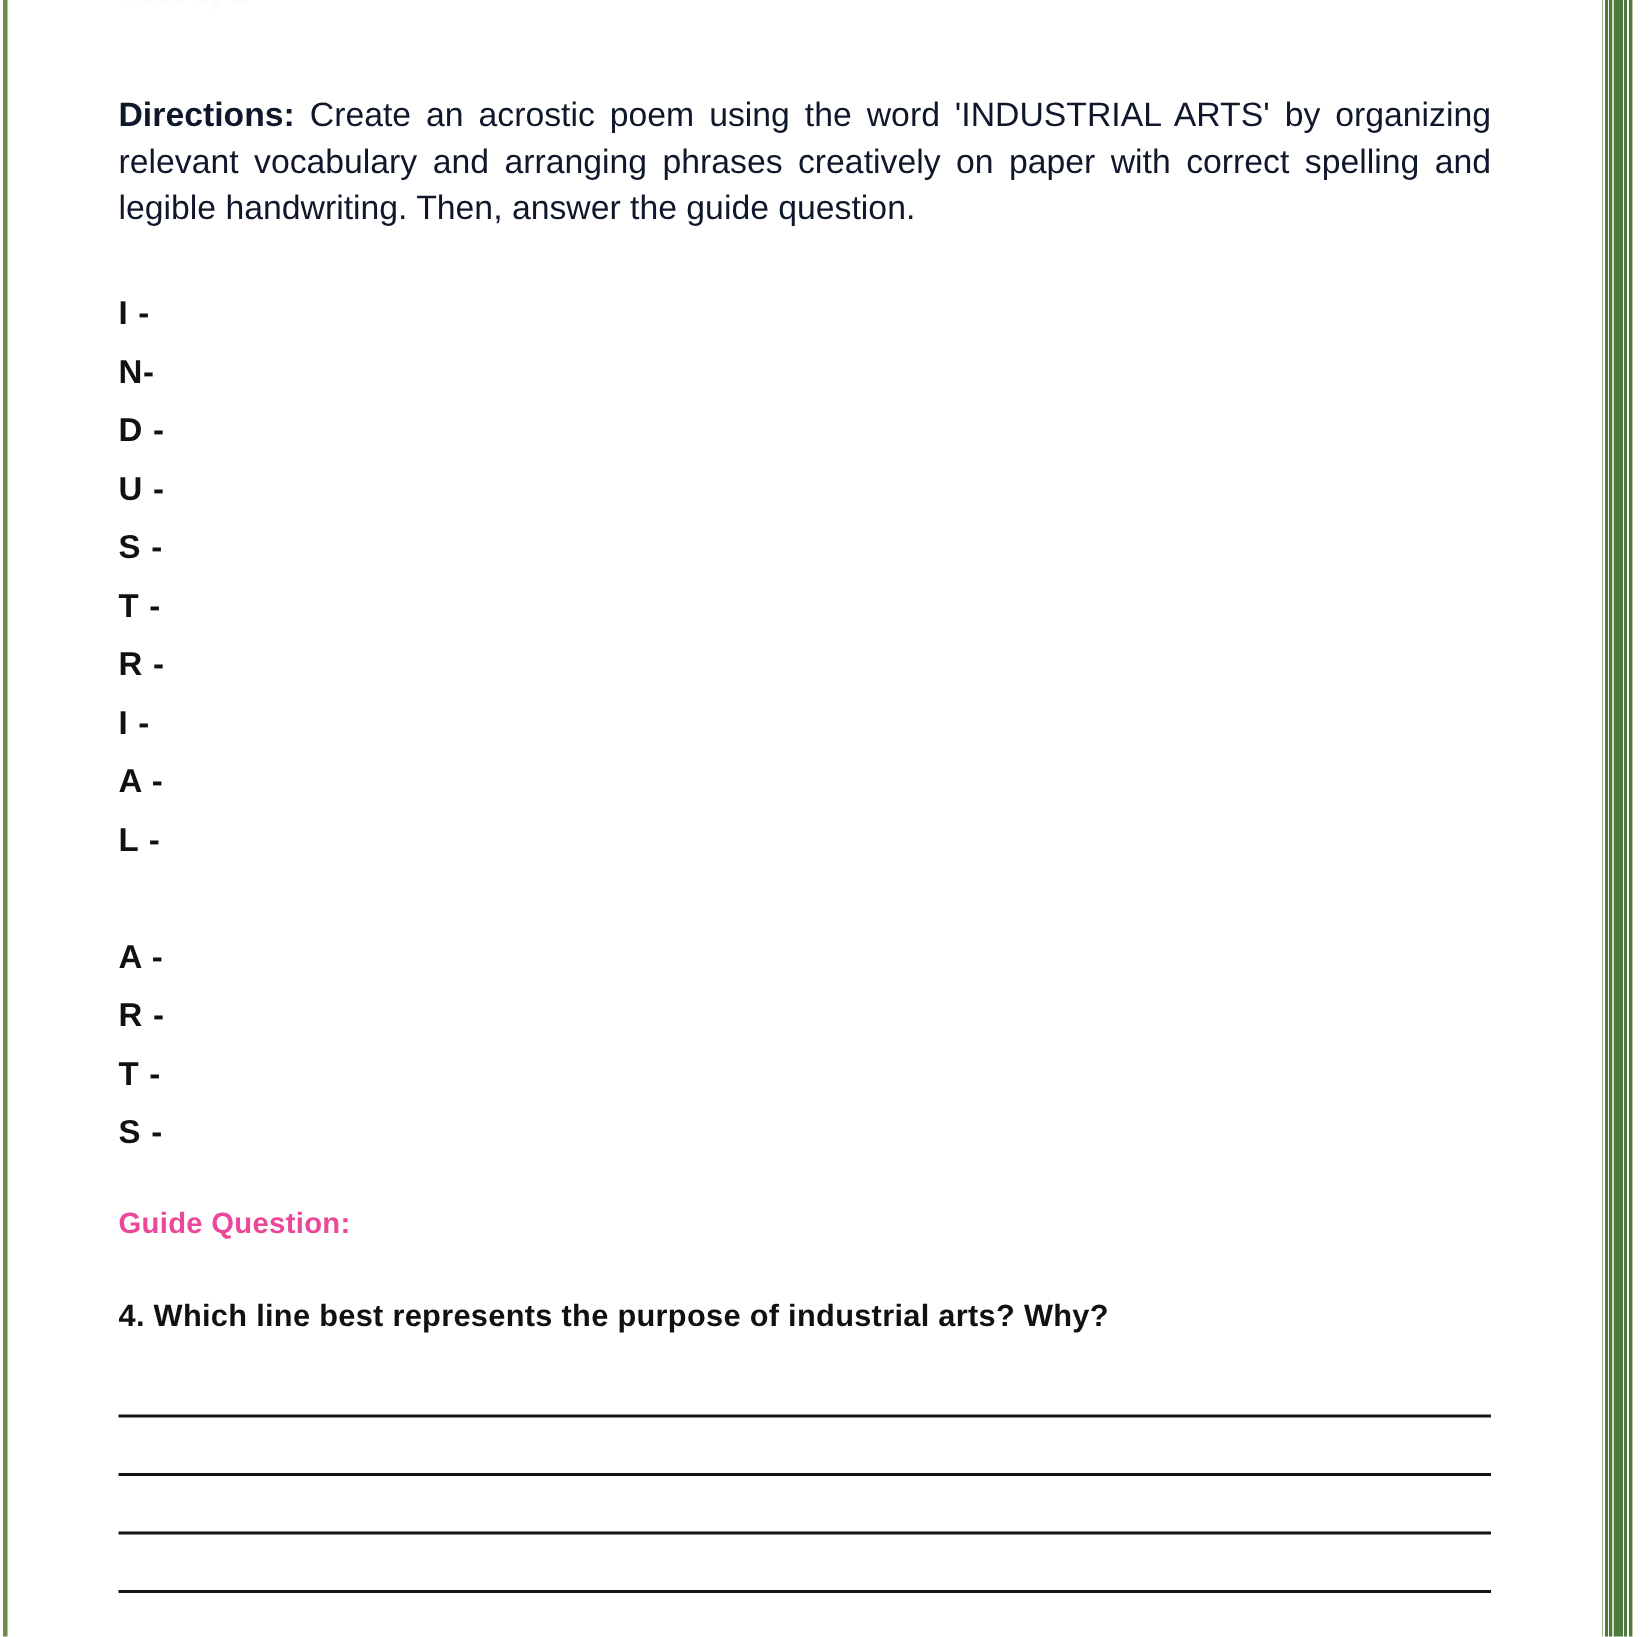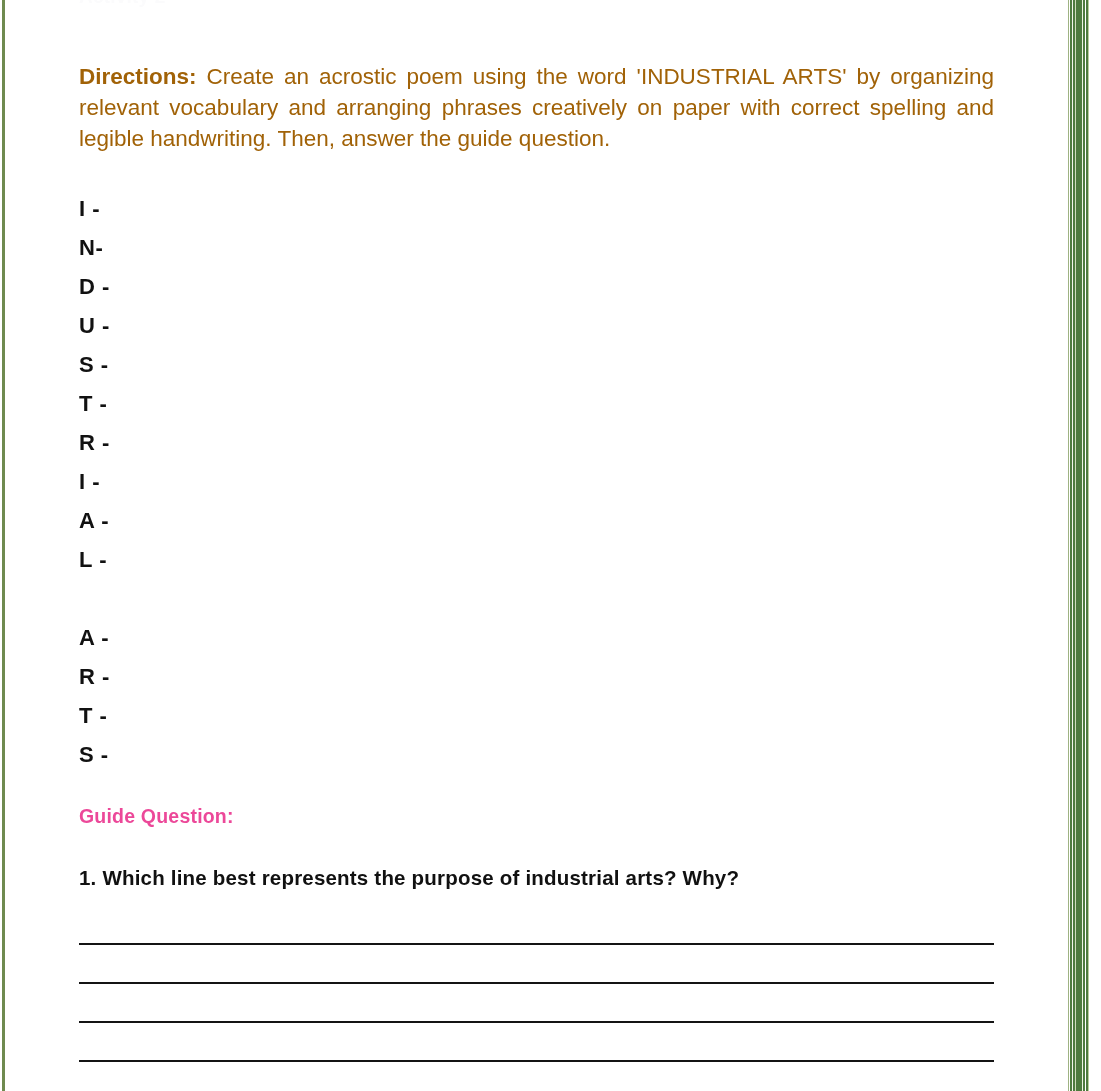--- a/index.html
+++ b/index.html
@@ -70,21 +70,21 @@
     letter-spacing: 0.2px;
   }
 
   .directions {
     position: absolute;
     left: 79px;
     top: 38px;
     width: 915px;
     font-size: 22.5px;
     line-height: 31px;
-    color: #a16207;
+    color: #0f172a;
     text-align: justify;
     text-justify: inter-word;
   }
   .directions b { font-weight: bold; }
 
   .acrostic {
     position: absolute;
     left: 79px;
     top: 193px;
     width: 300px;
@@ -159,21 +159,21 @@
     <div class="acrostic-gap"></div>
 
     <div class="acrostic-line">A -</div>
     <div class="acrostic-line">R -</div>
     <div class="acrostic-line">T -</div>
     <div class="acrostic-line">S -</div>
   </div>
 
   <div class="guide-label">Guide Question:</div>
 
-  <div class="guide-question">1. Which line best represents the purpose of industrial arts? Why?</div>
+  <div class="guide-question">4. Which line best represents the purpose of industrial arts? Why?</div>
 
   <div class="answer-lines">
     <div class="answer-line"></div>
     <div class="answer-line"></div>
     <div class="answer-line"></div>
     <div class="answer-line"></div>
   </div>
 
   <div class="right-border"></div>
 

